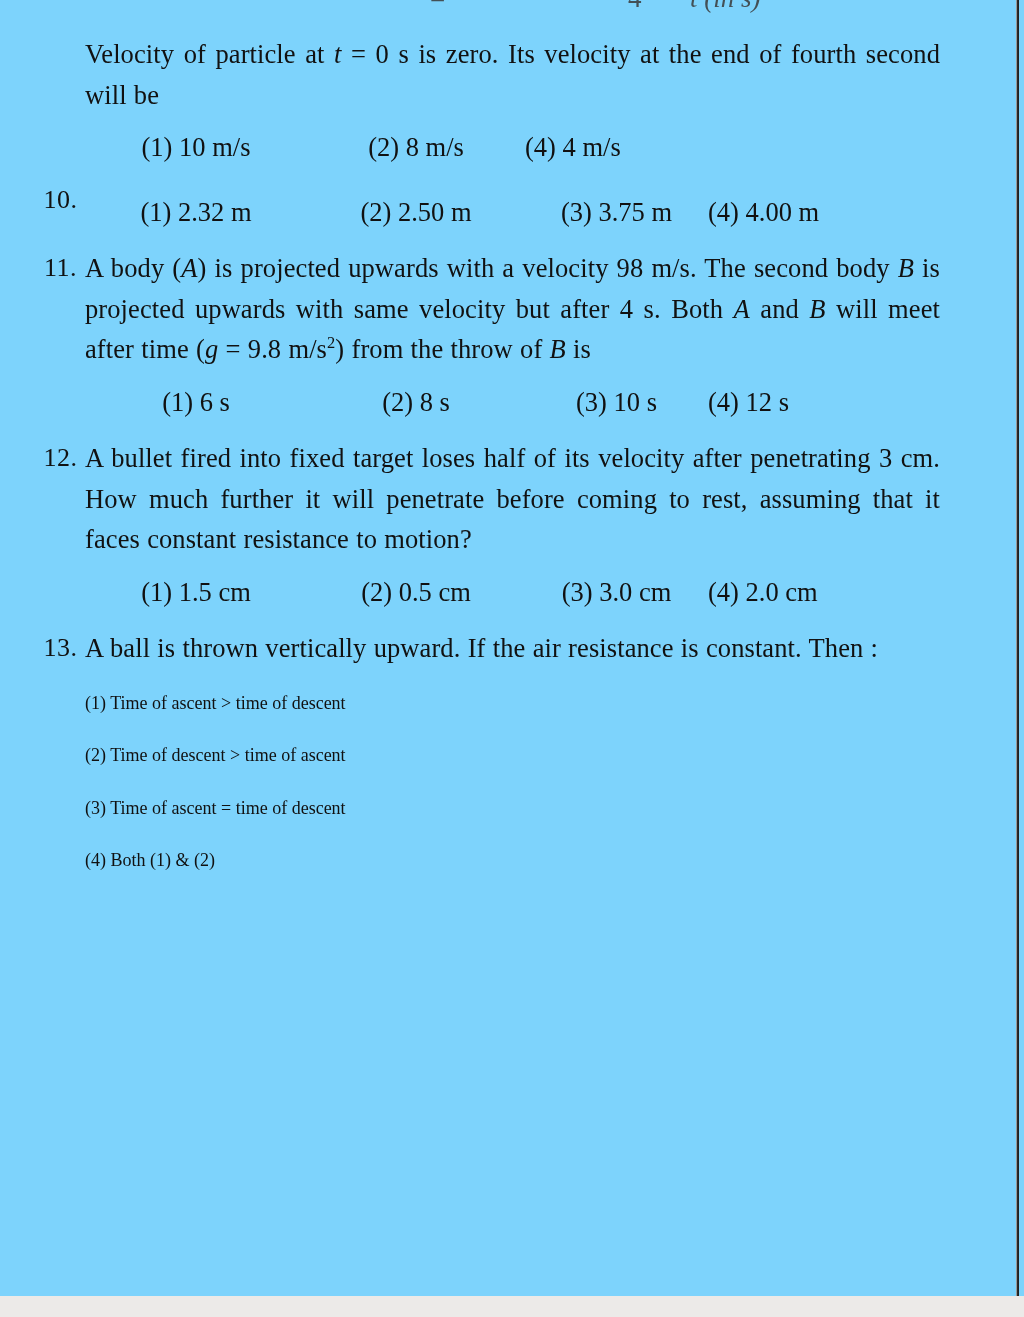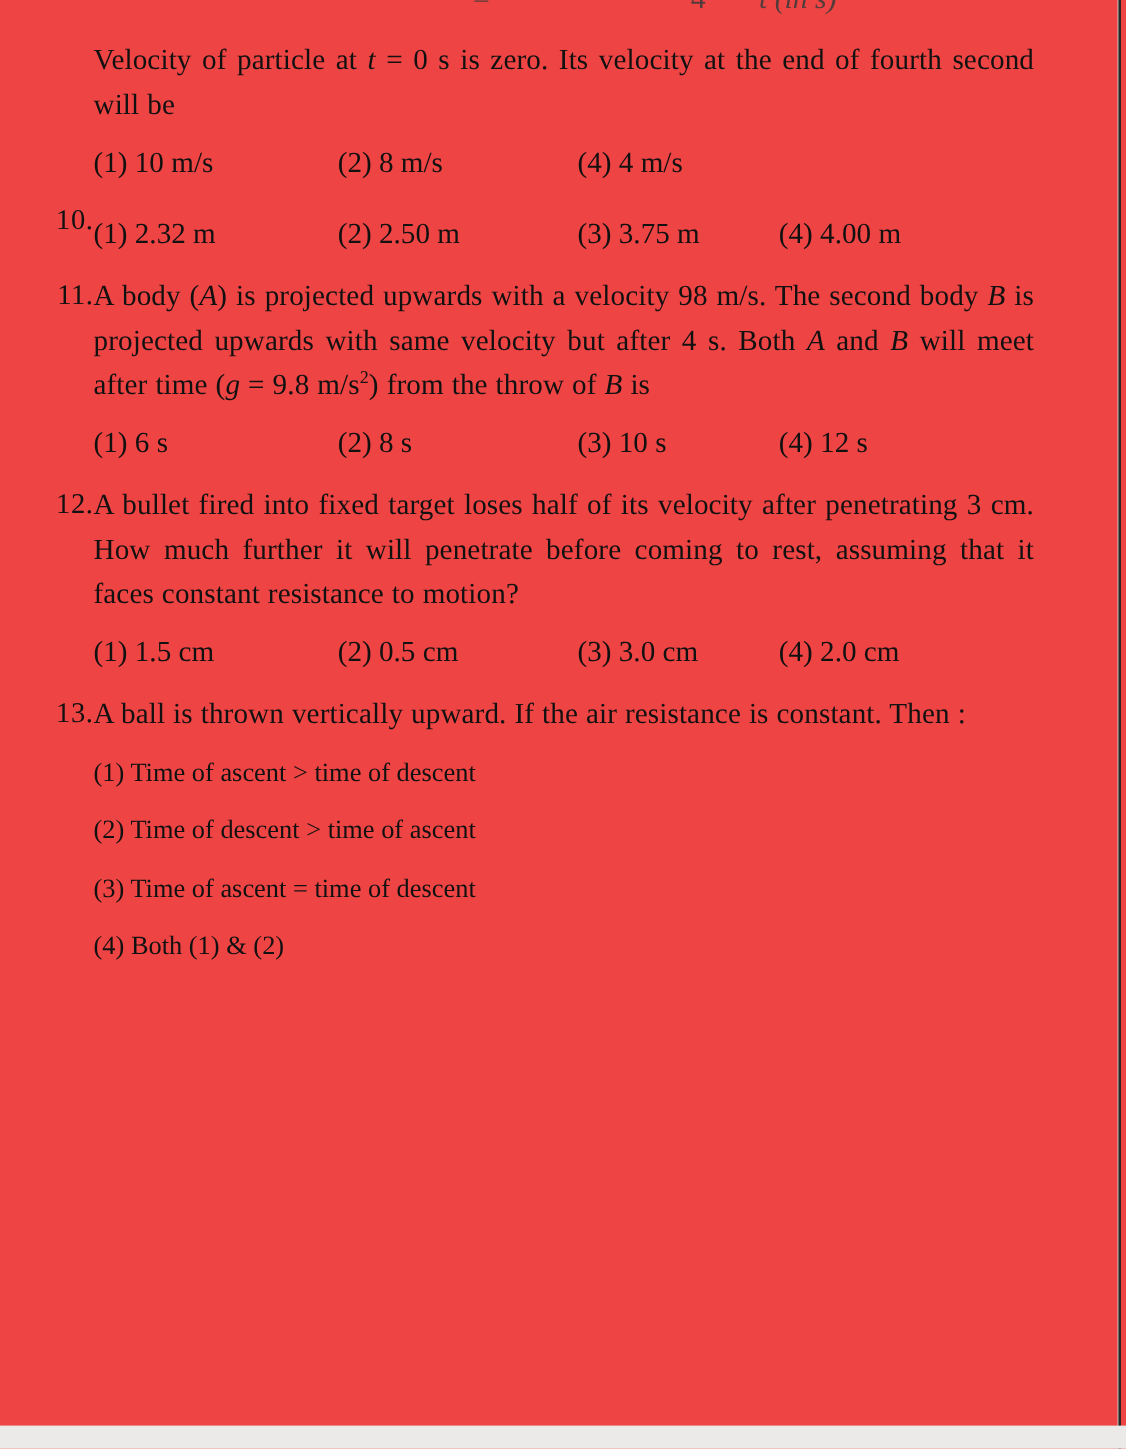--- a/index.html
+++ b/index.html
@@ -16,21 +16,21 @@
     position: relative;
   }
 
   
   .page {
     position: absolute;
     left: 0;
     top: 0;
     width: 1024px;
     height: 1317px;
-    background: #ef4444;
+    background: #7dd3fc;
     box-sizing: border-box;
   }
 
   
   .scan-edge-right {
     position: absolute;
     top: 0;
     left: 1016px;
     width: 3px;
     height: 1317px;
@@ -78,21 +78,21 @@
     align-items: flex-start;
     margin-bottom: 0px;
   }
   .qnum {
     flex: 0 0 auto;
     width: 85px;
     padding-left: 36px;
     box-sizing: border-box;
     font-size: 26px;
     line-height: 40px;
-    text-align: right;
+    text-align: center;
     letter-spacing: 0.5px;
   }
   .qbody {
     flex: 1 1 auto;
     padding-right: 76px;
     box-sizing: border-box;
   }
   .qtext {
     font-size: 26.5px;
     line-height: 40.5px;
@@ -103,29 +103,29 @@
   }
   .qtext.nojustify { text-align: right; }
 
   .opts-row {
     display: flex;
     font-size: 26.5px;
     line-height: 40.5px;
     margin-top: 12px;
     white-space: nowrap;
   }
-  .opt { flex: 0 0 auto; }
+  .opt { flex: 0 0 auto; text-align: center; }
   .opt-a { width: 222px; }
   .opt-b { width: 218px; }
   .opt-c { width: 183px; }
   .opt-d { width: auto; }
 
   .opts-stack {
     margin-top: 14px;
-    font-size: 24px;
+    font-size: 18px;
     line-height: 40.5px;
   }
   .opts-stack .opt-line { margin-bottom: 12px; }
 
   .spacer-q9    { height: 12px; }
   .spacer-after { height: 16px; }
 
   i.var { font-style: italic; }
   sup.exp { font-size: 0.62em; vertical-align: super; line-height: 0; }
 </style>

